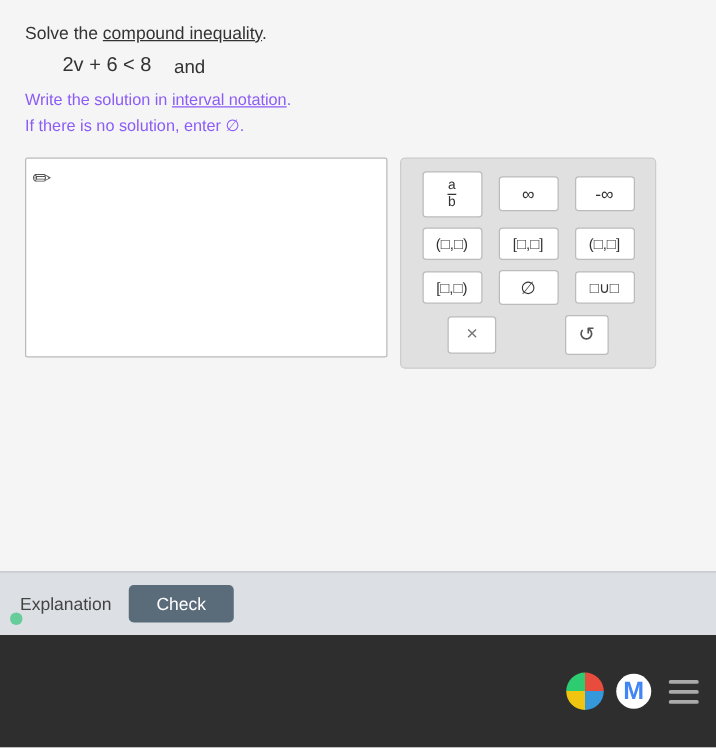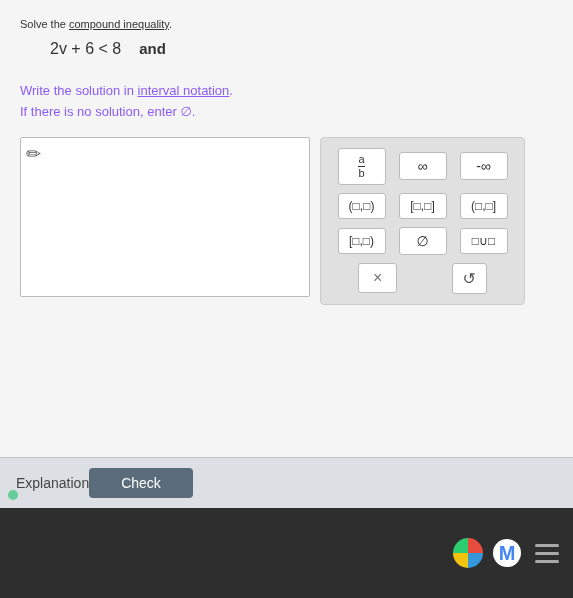--- a/index.html
+++ b/index.html
@@ -13,46 +13,45 @@
     }
 
     .main-content {
       background: #f5f5f5;
       width: 100%;
       padding: 18px 20px 10px 20px;
       min-height: 480px;
     }
 
     .problem-title {
-      font-size: 11px;
+      font-size: 14px;
       color: #333;
       margin-bottom: 10px;
     }
 
     .problem-title u {
       text-decoration: underline;
     }
 
     .equations {
       display: flex;
-      align-items: flex-start;
+      align-items: flex-end;
       font-size: 16px;
       color: #333;
-      margin: 10px 0 23px 30px;
+      margin: 10px 0 8px 30px;
       gap: 18px;
     }
 
     .equation {
       font-size: 16px;
     }
 
     .and-text {
       font-size: 15px;
       color: #333;
-      font-weight: bold;
     }
 
     .instructions {
       font-size: 13px;
       color: #8b5cf6;
       line-height: 1.6;
       margin-bottom: 14px;
     }
 
     .instructions u {
@@ -169,38 +168,39 @@
 
     .bottom-bar {
       position: absolute;
       bottom: 90px;
       left: 0;
       width: 100%;
       background: #dce0e4;
       padding: 10px 16px;
       display: flex;
       align-items: center;
+      gap: 14px;
       border-top: 1px solid #c0c4c8;
     }
 
     .explanation-btn {
       background: none;
       border: none;
       color: #444;
       font-size: 14px;
       cursor: pointer;
       padding: 4px 0;
     }
 
     .check-btn {
       background: #5a6b7a;
       color: white;
       border: none;
       border-radius: 4px;
-      padding: 7px 32px;
+      padding: 7px 22px;
       font-size: 14px;
       cursor: pointer;
     }
 
     .taskbar {
       position: absolute;
       bottom: 0;
       left: 0;
       width: 100%;
       height: 90px;

